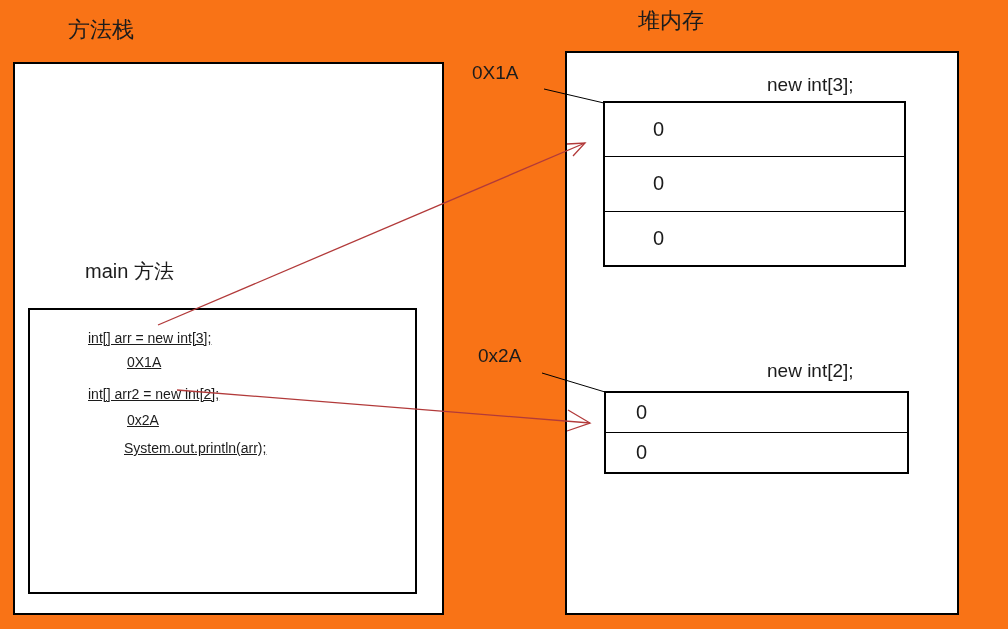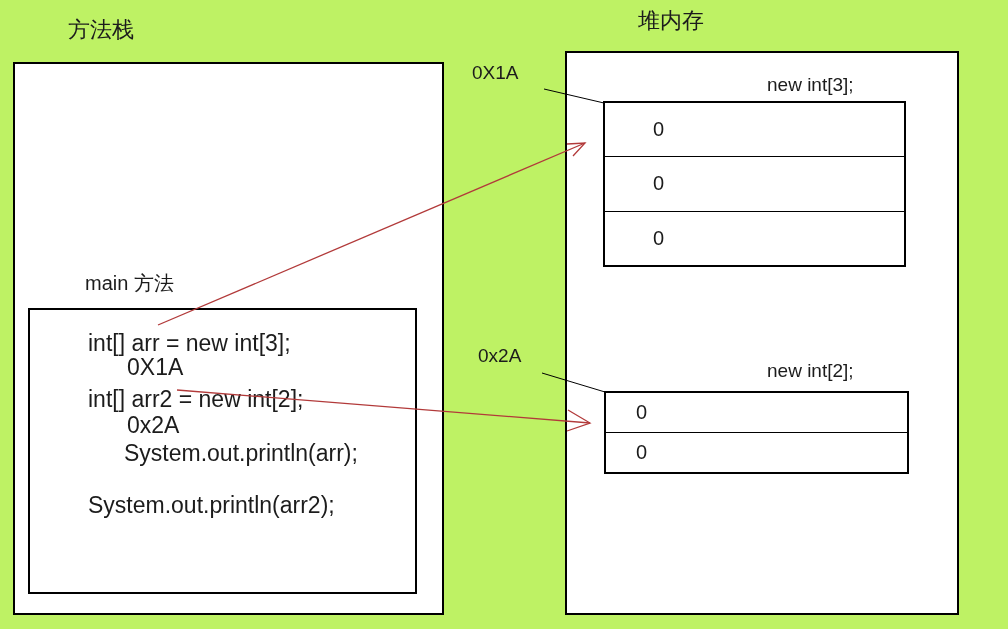--- a/index.html
+++ b/index.html
@@ -5,29 +5,29 @@
   html, body {
     margin: 0;
     padding: 0;
     background: #ffffff;
     font-family: "Liberation Sans", "DejaVu Sans", sans-serif;
   }
   .canvas {
     position: relative;
     width: 1008px;
     height: 629px;
-    background: #bef264;
+    background: #f97316;
     overflow: hidden;
     color: #1c1c1c;
   }
   .abs { position: absolute; }
   .label { position: absolute; white-space: nowrap; color: #1c1c1c; }
   .title { font-size: 22px; }
   .sub-title { font-size: 20px; }
-  .code { font-size: 23px; }
+  .code { font-size: 14px; text-decoration: underline; }
   .addr { font-size: 19px; }
   .mem-label { font-size: 19px; }
 
   .stack-outer {
     left: 13px; top: 62px; width: 427px; height: 549px;
     border: 2px solid #000; background: #fff;
   }
   .heap-outer {
     left: 565px; top: 51px; width: 390px; height: 560px;
     border: 2px solid #000; background: #fff;
@@ -67,29 +67,28 @@
 </head>
 <body>
 
 <div class="canvas">
 
   <div class="label title" style="left:68px; top:15px;">方法栈</div>
   <div class="label title" style="left:638px; top:6px;text-align:right;">堆内存</div>
 
   <div class="abs stack-outer"></div>
 
-  <div class="label sub-title" style="left:85px; top:270px;">main 方法</div>
+  <div class="label sub-title" style="left:85px; top:258px;">main 方法</div>
   <div class="abs main-frame"></div>
 
   <div class="label code" style="left:88px; top:330px;">int[] arr = new int[3];</div>
   <div class="label code" style="left:127px; top:354px;">0X1A</div>
   <div class="label code" style="left:88px; top:386px;">int[] arr2 = new int[2];</div>
   <div class="label code" style="left:127px; top:412px;">0x2A</div>
   <div class="label code" style="left:88px; top:440px;margin-left:36px;">System.out.println(arr);</div>
-  <div class="label code" style="left:88px; top:492px;">System.out.println(arr2);</div>
 
   <div class="abs heap-outer"></div>
 
   <div class="label addr" style="left:472px; top:62px;">0X1A</div>
   <div class="label addr" style="left:478px; top:345px;">0x2A</div>
 
   <div class="label mem-label" style="left:767px; top:74px;">new int[3];</div>
   <div class="label mem-label" style="left:767px; top:360px;">new int[2];</div>
 
   <div class="array-box array1">

